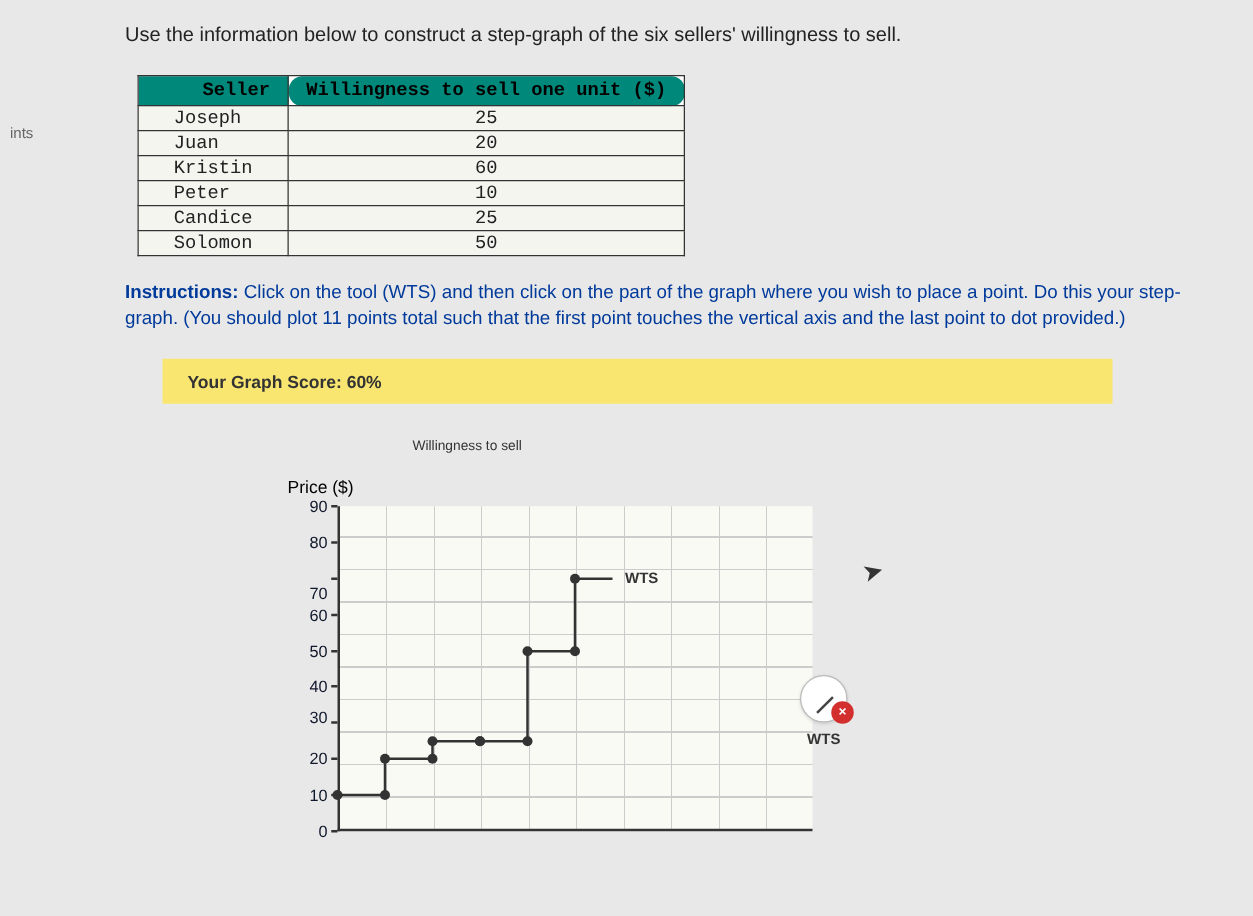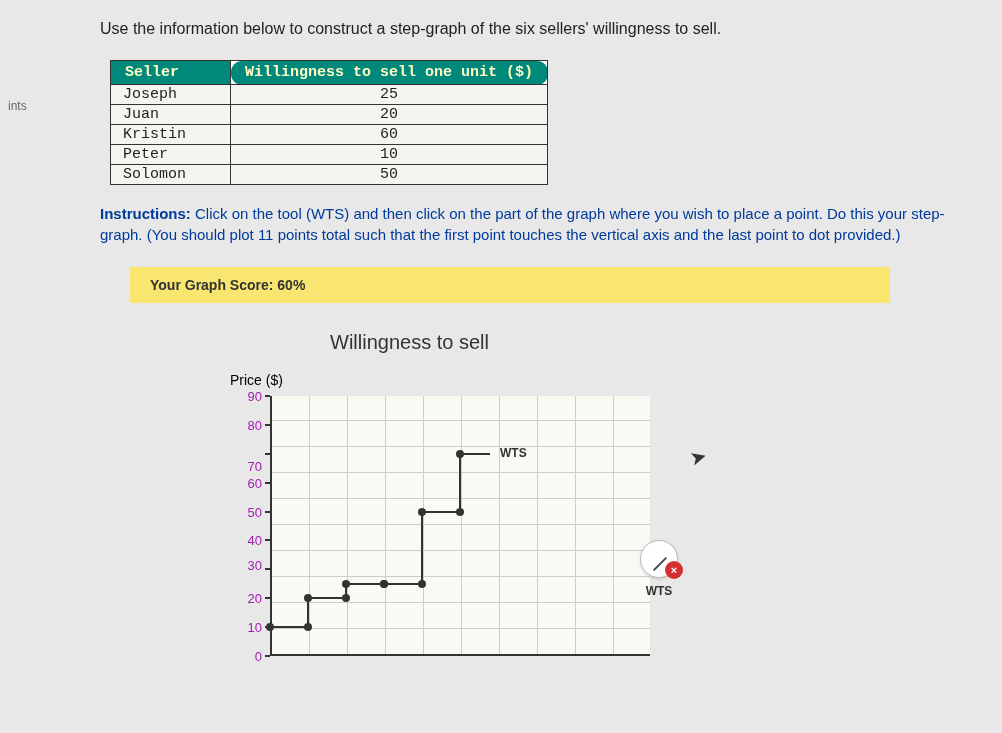--- a/index.html
+++ b/index.html
@@ -30,32 +30,32 @@
     }
     .data-table {
       border-collapse: collapse;
       margin: 0 0 18px 10px;
       font-family: "Courier New", monospace;
       font-size: 15px;
       background: #fff;
     }
     .data-table th {
       background: #00897b;
-      color: #fef9c3;
+      color: #000000;
       font-weight: bold;
       padding: 3px 14px;
       border: 1px solid #333;
-      text-align: left;
+      text-align: right;
       font-family: "Courier New", monospace;
     }
     .data-table th:first-child { min-width: 120px; }
     .data-table th:last-child { min-width: 200px; border-radius: 11px; }
     .data-table td {
       border: 1px solid #333;
-      padding: 1px 12px;
+      padding: 1px 28px;
       background: #f5f5f0;
     }
     .data-table td:first-child { text-align: left; }
     .data-table td:last-child { text-align: center; }
     .instructions {
       font-size: 15px;
       color: #003a9b;
       margin-bottom: 22px;
       line-height: 1.4;
     }
@@ -67,21 +67,21 @@
       font-weight: bold;
       font-size: 14px;
       color: #333;
       width: 760px;
     }
     .chart-wrap {
       position: relative;
       margin-left: 70px;
     }
     .chart-title {
-      font-size: 20px;
+      font-size: 11px;
       color: #333;
       margin-left: 160px;
       margin-bottom: 18px;
     }
     .y-axis-label {
       font-size: 14px;
       color: #000000;
       margin-left: 60px;
       margin-bottom: 8px;
     }
@@ -99,21 +99,21 @@
       border-bottom: 2px solid #333;
       background:
         repeating-linear-gradient(to right, transparent, transparent 37px, #ccc 37px, #ccc 38px),
         repeating-linear-gradient(to top, transparent, transparent 25px, #ccc 25px, #ccc 26px);
       background-color: #fafaf5;
     }
     .ytick {
       position: absolute;
       right: calc(100% + 8px);
       font-size: 13px;
-      color: #a21caf;
+      color: #0f172a;
       transform: translateY(-50%);
     }
     .ytick-mark {
       position: absolute;
       left: -5px;
       width: 5px;
       height: 2px;
       background: #333;
       transform: translateY(-1px);
     }
@@ -211,20 +211,24 @@
           <td>Juan</td>
           <td>20</td>
         </tr>
         <tr>
           <td>Kristin</td>
           <td>60</td>
         </tr>
         <tr>
           <td>Peter</td>
           <td>10</td>
+        </tr>
+        <tr>
+          <td>Candice</td>
+          <td>25</td>
         </tr>
         <tr>
           <td>Solomon</td>
           <td>50</td>
         </tr>
       </tbody>
   </table>
 
   <div class="instructions">
     <b>Instructions:</b><span> Click on the tool (WTS) and then click on the part of the graph where you wish to place a point. Do this your step-graph. (You should plot 11 points total such that the first point touches the vertical axis and the last point to dot provided.)</span>

